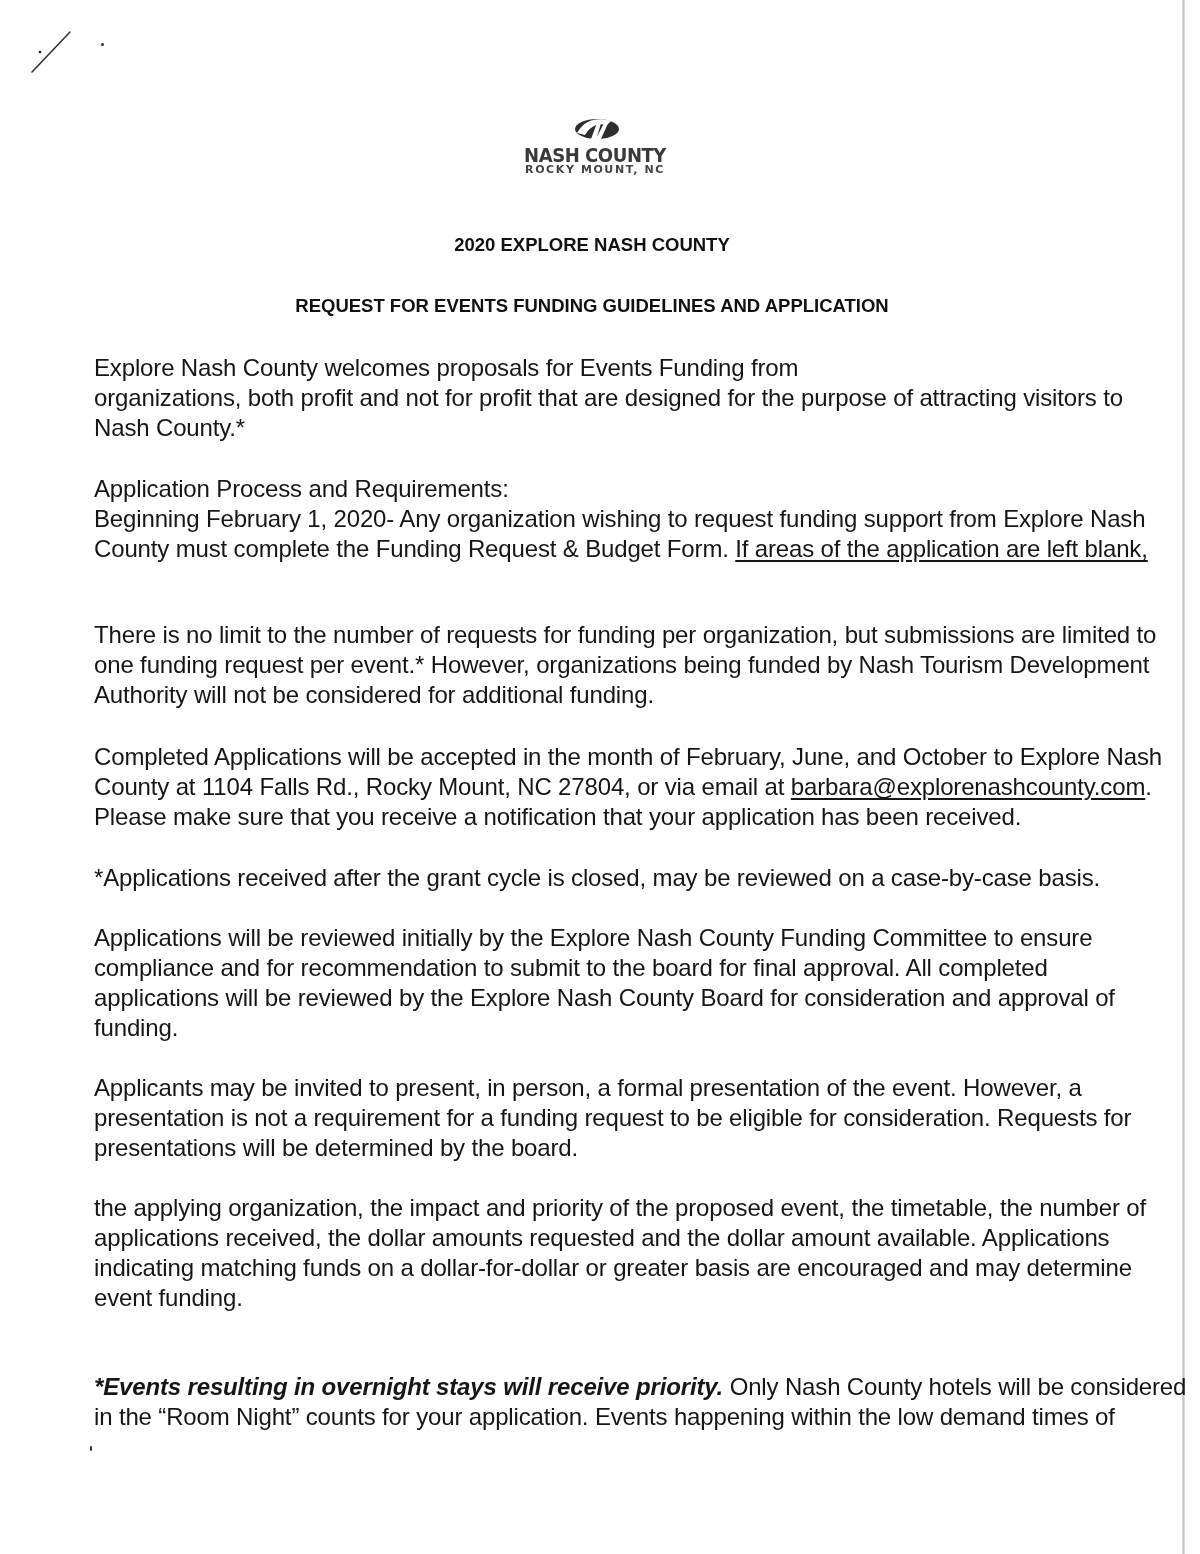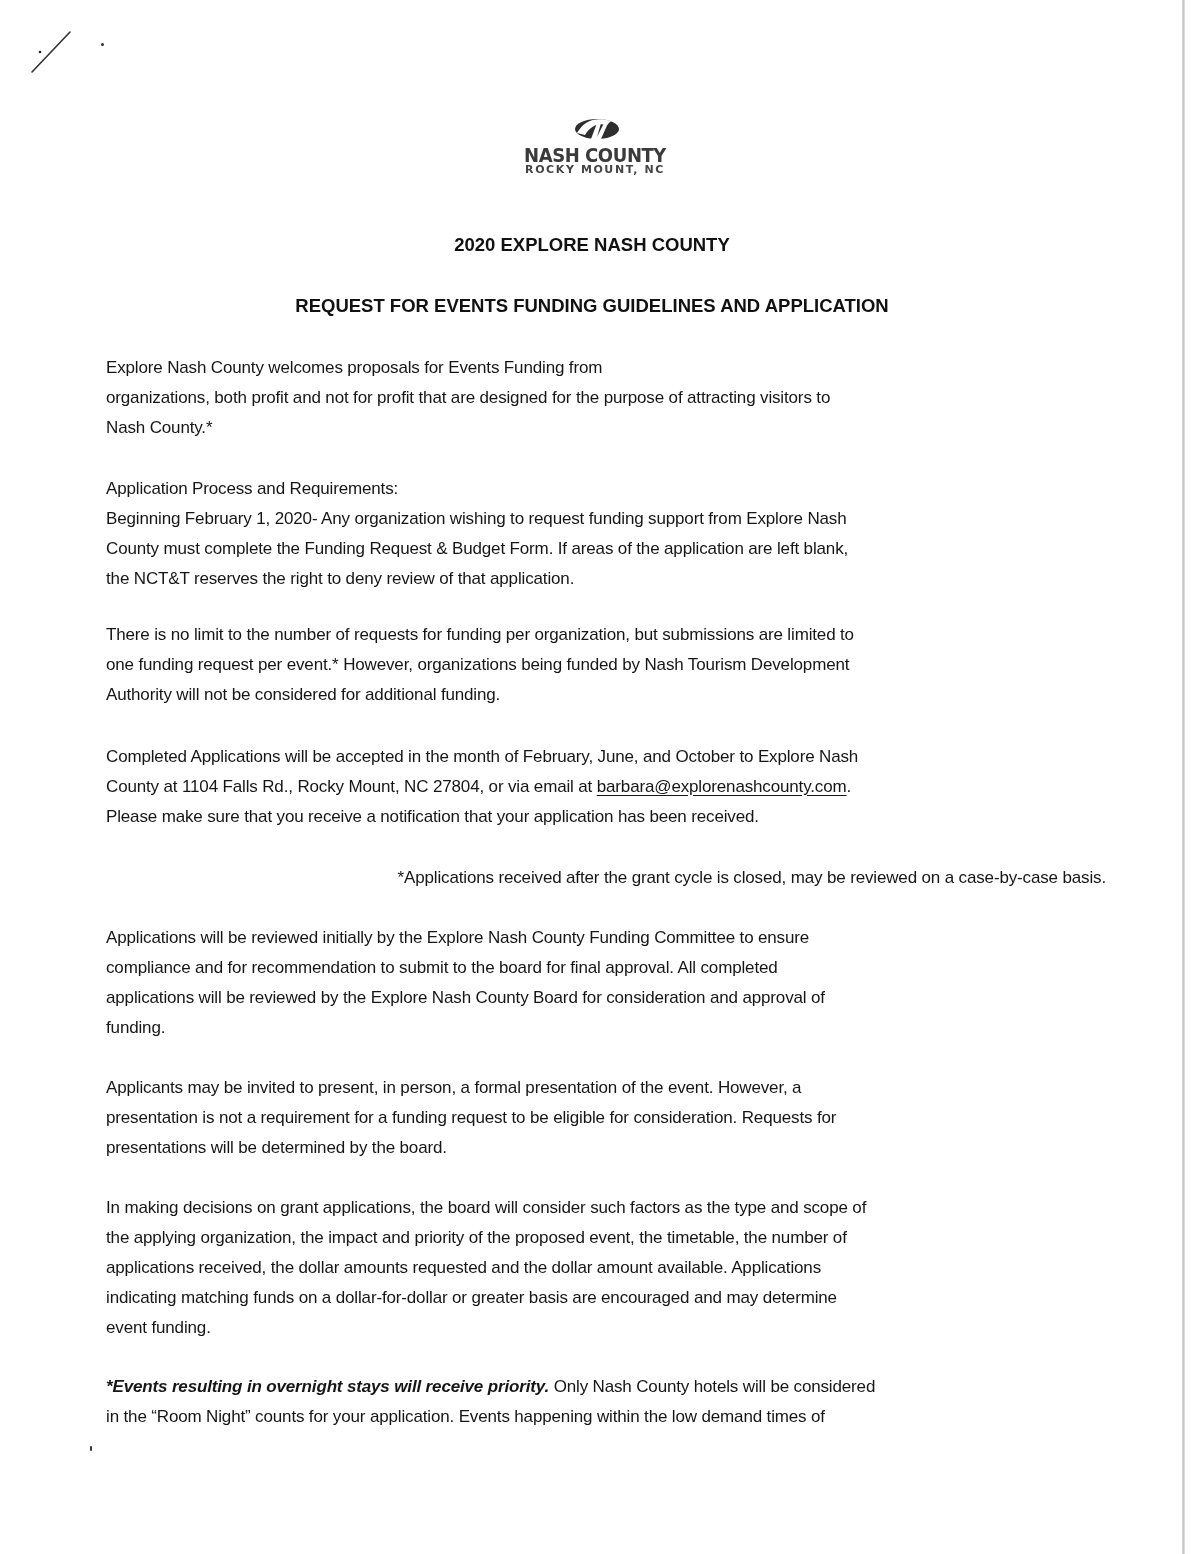--- a/index.html
+++ b/index.html
@@ -74,32 +74,32 @@
       width: 1200px;
       text-align: center;
       font-weight: bold;
       font-size: 18.5px;
       color: #111;
     }
     .t1 { top: 234px; left: -8px; }
     .t2 { top: 295px; left: -8px; }
     .para {
       position: absolute;
-      left: 106px;
+      left: 94px;
       width: 1000px;
-      font-size: 17px;
+      font-size: 24px;
       line-height: 30px;
       color: #161616;
       letter-spacing: -0.15px;
     }
     .para .line {
       display: block;
       white-space: nowrap;
     }
-    .u { text-underline-offset: 3px; }
+    .u { text-decoration: underline; text-underline-offset: 3px; }
     .b { font-weight: normal; }
     .bi { font-weight: bold; font-style: italic; }
     a.email {
       color: #161616;
       text-decoration: underline;
       text-underline-offset: 3px;
     }
   </style>
 </head>
 <body>
@@ -128,21 +128,20 @@
 <div class="para" style="top:353px;">
   <span class="line">Explore Nash County welcomes proposals for Events Funding from</span>
   <span class="line">organizations, both profit and not for profit that are designed for the purpose of attracting visitors to</span>
   <span class="line">Nash County.*</span>
 </div>
 
 <div class="para" style="top:474px;">
   <span class="line b">Application Process and Requirements:</span>
   <span class="line">Beginning February 1, 2020- Any organization wishing to request funding support from Explore Nash</span>
   <span class="line"><span>County must complete the Funding Request &amp; Budget Form. </span><span class="u">If areas of the application are left blank,</span></span>
-  <span class="line"><span class="u">the NCT&amp;T reserves the right to deny review of that</span> <span class="u">application</span><span>.</span></span>
 </div>
 
 <div class="para" style="top:620px;">
   <span class="line">There is no limit to the number of requests for funding per organization, but submissions are limited to</span>
   <span class="line">one funding request per event.* However, organizations being funded by Nash Tourism Development</span>
   <span class="line">Authority will not be considered for additional funding.</span>
 </div>
 
 <div class="para" style="top:742px;">
   <span class="line">Completed Applications will be accepted in the month of February, June, and October to Explore Nash</span>
@@ -161,21 +160,20 @@
   <span class="line">funding.</span>
 </div>
 
 <div class="para" style="top:1073px;">
   <span class="line">Applicants may be invited to present, in person, a formal presentation of the event.  However, a</span>
   <span class="line">presentation is not a requirement for a funding request to be eligible for consideration.  Requests for</span>
   <span class="line">presentations will be determined by the board.</span>
 </div>
 
 <div class="para" style="top:1193px;">
-  <span class="line">In making decisions on grant applications, the board will consider such factors as the type and scope of</span>
   <span class="line">the applying organization, the impact and priority of the proposed event, the timetable, the number of</span>
   <span class="line">applications received, the dollar amounts requested and the dollar amount available.  Applications</span>
   <span class="line">indicating matching funds on a dollar-for-dollar or greater basis are encouraged and may determine</span>
   <span class="line">event funding.</span>
 </div>
 
 <div class="para" style="top:1372px;">
   <span class="line"><span class="bi">*Events resulting in overnight stays will receive priority.</span><span> Only Nash County hotels will be considered</span></span>
   <span class="line">in the “Room Night” counts for your application. Events happening within the low demand times of</span>
 </div>

